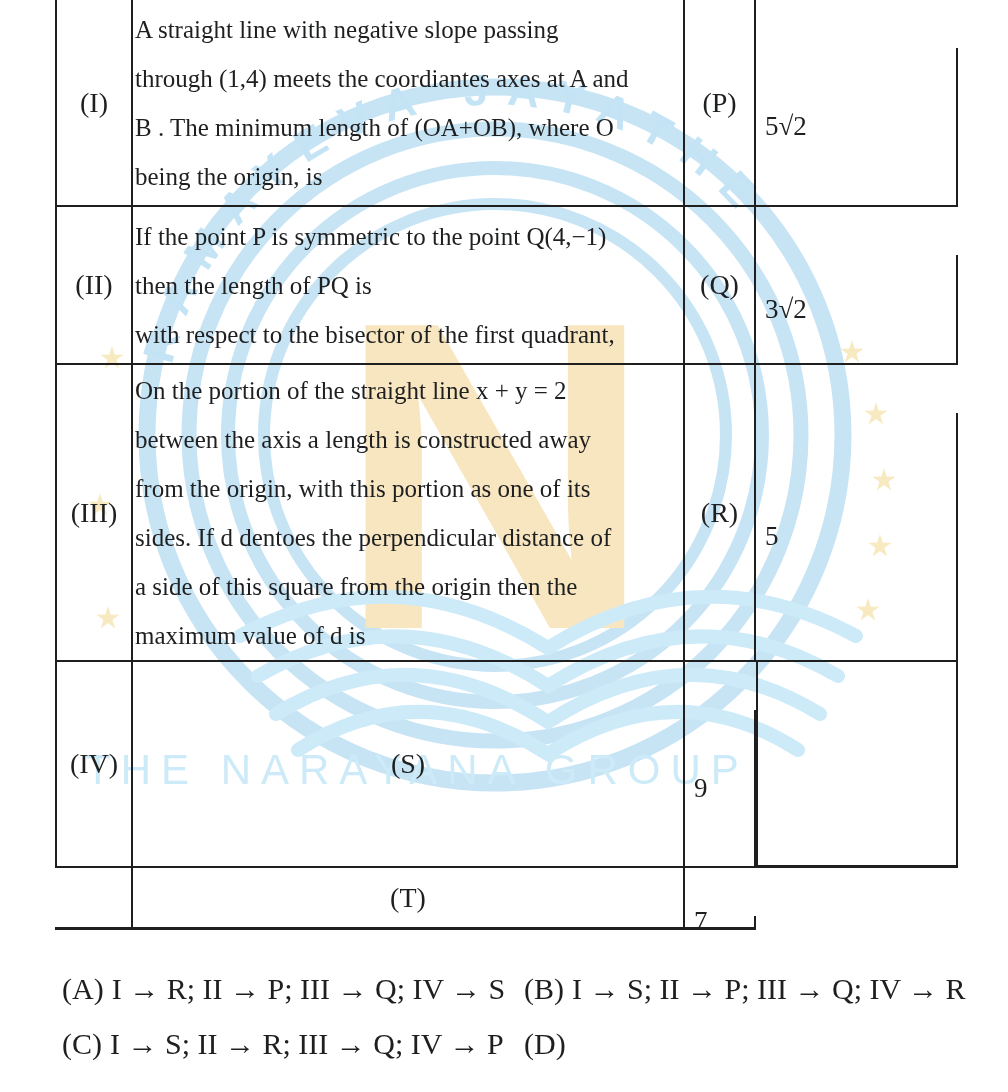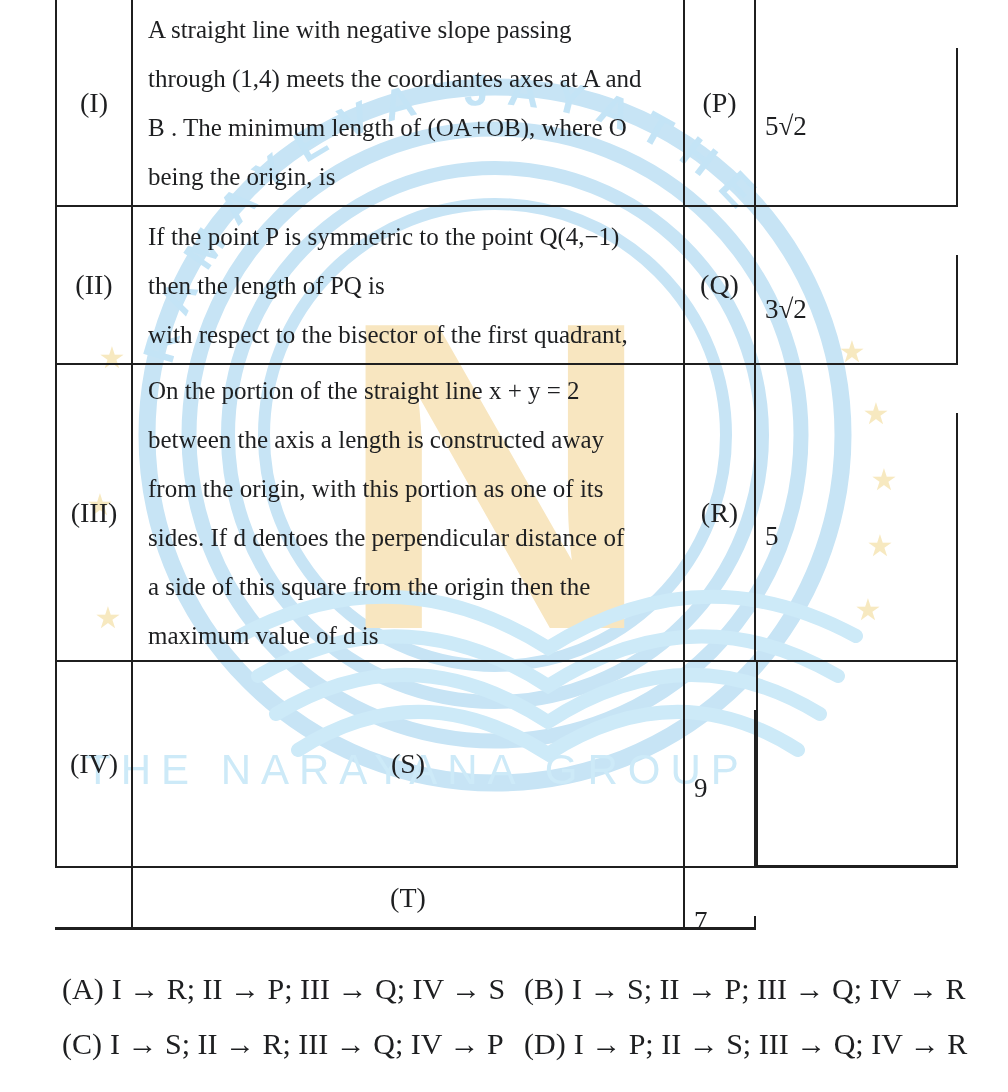--- a/index.html
+++ b/index.html
@@ -19,21 +19,21 @@
   .tbl{
     position:absolute;left:55px;top:0;z-index:1;
     display:grid;
     grid-template-columns:78px 552px 71px 202px;
     grid-template-rows:207px 158px 297px 206px 62px;
   }
   .cell{border-right:2px solid #1f1f1f;border-bottom:2px solid #1f1f1f;box-sizing:border-box;background:transparent;}
   .first-col{border-left:2px solid #1f1f1f;}
   .last-row{border-bottom:3px solid #1f1f1f;}
   .label-cell{display:flex;align-items:center;justify-content:center;font-size:28px;}
-  .q-cell{display:flex;flex-direction:column;justify-content:center;padding:0 6px 0 15px;font-size:25px;}
+  .q-cell{display:flex;flex-direction:column;justify-content:center;padding:0 6px 0 2px;font-size:25px;}
   .q-line{line-height:49px;height:49px;white-space:nowrap;}
   .ans-label-cell{display:flex;align-items:center;justify-content:center;font-size:28px;}
   .ans-value-cell{display:flex;align-items:center;padding-left:9px;font-size:27px;margin-top:48px;}
   
   .options{
     position:absolute;left:62px;top:972px;width:900px;z-index:1;
     display:grid;grid-template-columns:462px auto;grid-row-gap:21px;
   }
   .option{display:flex;align-items:baseline;white-space:nowrap;}
   .opt-label{font-size:30px;margin-right:8px;}
@@ -131,17 +131,16 @@
     <div class="option">
       <span class="opt-label">(B)</span>
       <span class="opt-text">I → S; II → P; III → Q; IV → R</span>
     </div>
     <div class="option">
       <span class="opt-label">(C)</span>
       <span class="opt-text">I → S; II → R; III → Q; IV → P</span>
     </div>
     <div class="option">
       <span class="opt-label">(D)</span>
-      <span class="opt-text">I → P; II → S; III → Q; IV → R</span>
     </div>
   </div>
 
 </div>
 
 </body></html>

